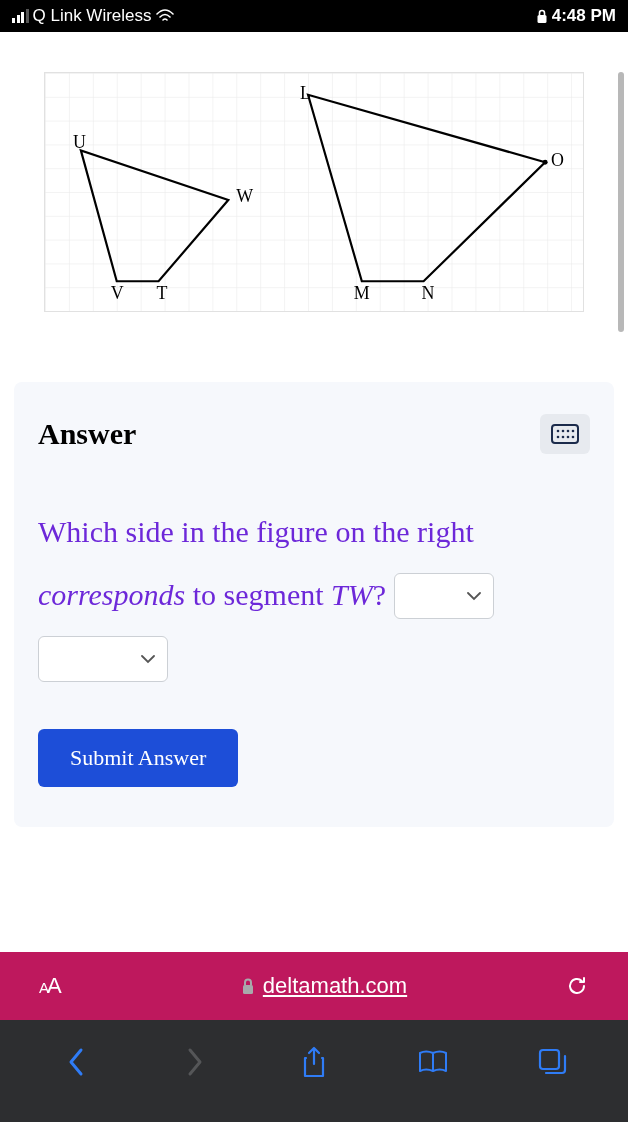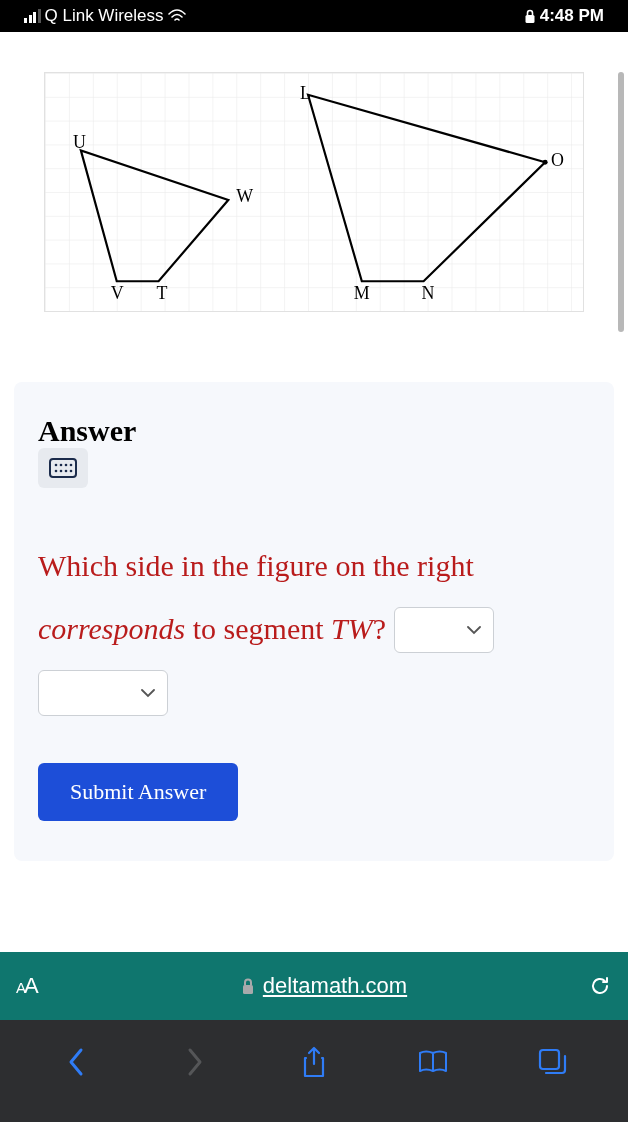--- a/index.html
+++ b/index.html
@@ -1,43 +1,43 @@
 <!DOCTYPE html>
 <html><head>
 <meta charset="utf-8">
 <style>
   * { box-sizing: border-box; margin: 0; padding: 0; }
   html, body { width: 628px; height: 1122px; font-family: Georgia, 'Times New Roman', serif; background: #fff; overflow: hidden; }
-  .status-bar { height: 32px; background: #000; color: #fff; display: flex; align-items: center; padding: 0 24px; font-family: -apple-system, Helvetica, Arial, sans-serif; font-size: 17px; }
+  .status-bar { height: 32px; background: #000; color: #fff; display: flex; align-items: center; padding: 0 12px; font-family: -apple-system, Helvetica, Arial, sans-serif; font-size: 17px; }
   .status-left { display: flex; align-items: center; gap: 4px; flex: 1; }
   .status-center { flex: 0 0 auto; display: flex; align-items: center; gap: 4px; }
   .status-right { flex: 1; display: flex; justify-content: flex-end; align-items: center; gap: 4px; }
   .sig-bars { display: flex; align-items: flex-end; gap: 1.5px; }
   .sig-bars span { width: 3px; background: #fff; display: inline-block; }
   .sig-bars span:nth-child(1){height:5px;} .sig-bars span:nth-child(2){height:8px;} .sig-bars span:nth-child(3){height:11px;} .sig-bars span:nth-child(4){height:14px;background:#555;}
   .wifi-icon, .lock-icon, .alarm-icon { display:inline-flex; }
   .battery { width:26px; height:13px; border:1.5px solid #fff; border-radius:3px; position:relative; display:flex; align-items:center; }
   .battery::after { content:""; position:absolute; right:-4px; top:3px; width:2.5px; height:5px; background:#fff; border-radius:0 2px 2px 0; }
   .battery-fill { height:100%; background:#fff; width:53%; border-radius:1px 0 0 1px; }
   .content { height: 920px; overflow: hidden; position: relative; }
   .cutoff { height: 30px; overflow: hidden; padding: 0 38px; color:#222; font-size:30px; }
   .figure-wrap { padding: 10px 44px 0 44px; }
   .figure { border:1px solid #e1e1e1; background:#fff; width:100%; height:240px; }
   .scrollbar { position:absolute; right:4px; top:40px; width:6px; height:260px; background:#b8b8b8; border-radius:3px; }
   .answer-card { margin: 70px 14px 0 14px; background:#f6f8fc; border-radius:8px; padding: 32px 24px 40px 24px; position:relative; }
-  .answer-head { display:flex; justify-content:space-between; align-items:flex-start; margin-bottom:46px;flex-direction:column; }
+  .answer-head { display:flex; justify-content:space-between; align-items:center; margin-bottom:46px; }
   .answer-title { font-size:30px; font-weight:bold; font-family: Georgia, serif; }
   .kbd-btn { width:50px; height:40px; background:#e7eaef; border-radius:6px; display:flex; align-items:center; justify-content:center; cursor:pointer; }
-  .question { font-size:30px; line-height:2.1; color:#b91c1c; }
+  .question { font-size:30px; line-height:2.1; color:#6d28d9; }
   .question .ital { font-style: italic; }
   .seg-label { font-style: italic; font-family: 'Times New Roman', serif; }
   .dropdown { display:inline-flex; align-items:center; justify-content:flex-end; background:#fff; border:1px solid #ccd0d5; border-radius:6px; height:46px; min-width:100px; padding:0 12px; vertical-align: middle; cursor:pointer; position:relative; top:-2px; }
   .dropdown.wide { min-width:130px; }
   .submit-btn { margin-top:40px; background:#1d4ed8; color:#fff; font-size:22px; font-family: Georgia, serif; padding: 16px 32px; border:none; border-radius:6px; cursor:pointer; }
-  .url-bar { height:68px; background:#0f766e; display:flex; align-items:center; padding:0 16px; font-family:-apple-system, Helvetica, Arial, sans-serif; }
+  .url-bar { height:68px; background:#be185d; display:flex; align-items:center; padding:0 39px; font-family:-apple-system, Helvetica, Arial, sans-serif; }
   .url-aa { color:#fff; font-size:21px; width:60px; letter-spacing:-2px; }
   .url-center { flex:1; display:flex; align-items:center; justify-content:center; gap:8px; color:#fff; font-size:22px;text-decoration:underline; }
   .url-refresh { width:40px; display:flex; justify-content:flex-end; color:#fff; }
   .toolbar { height:102px; background:#2d2e30; display:flex; align-items:center; justify-content:space-around; padding:0 16px 18px 16px; }
   .tb-btn { width:44px; height:44px; display:flex; align-items:center; justify-content:center; cursor:pointer; }
   svg { display:block; }
 </style>
 </head>
 <body>
 

